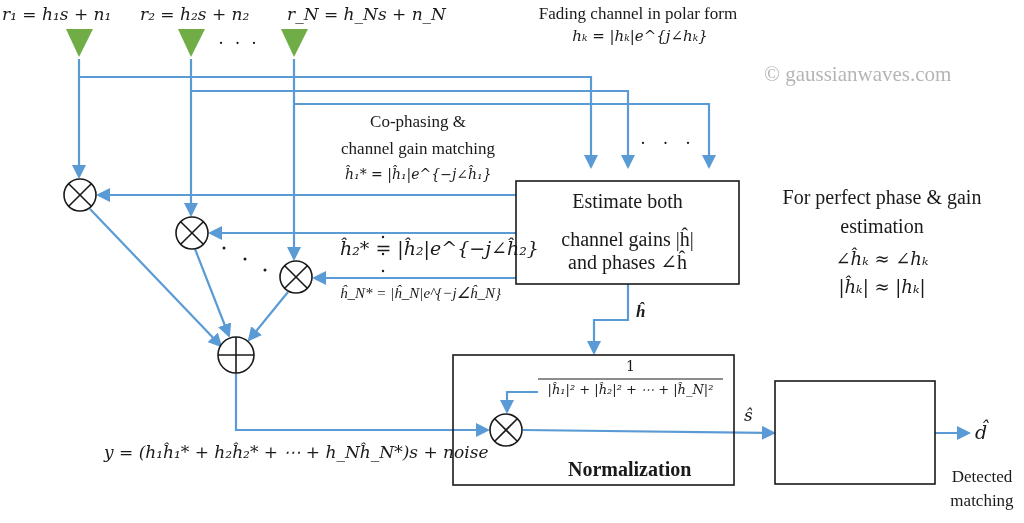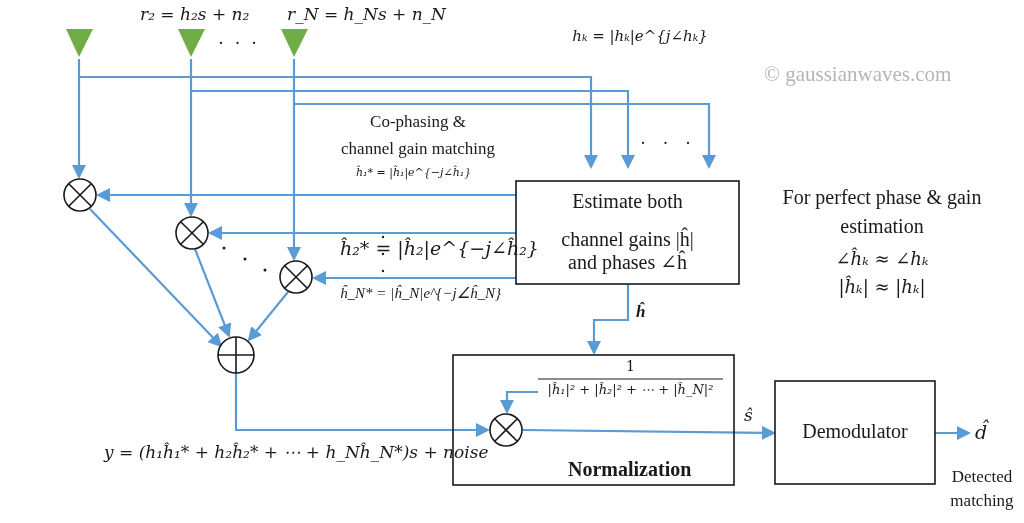--- a/index.html
+++ b/index.html
@@ -102,34 +102,36 @@
 
   <g stroke="#1a1a1a" stroke-width="1.6" fill="#ffffff">
     <circle cx="506" cy="430" r="16"></circle>
     <line x1="494.7" y1="418.7" x2="517.3" y2="441.3"></line>
         <line x1="517.3" y1="418.7" x2="494.7" y2="441.3"></line>
   </g>
 
   <line x1="538" y1="379" x2="723" y2="379" stroke="#1a1a1a" stroke-width="1"></line>
 </svg>
 
+<div class="txt math" style="left:2px;top:4px;font-size:17px;">r₁ = h₁s + n₁</div>
 <div class="txt math" style="left:140px;top:4px;font-size:17px;">r₂ = h₂s + n₂</div>
 <div class="txt math" style="left:287px;top:4px;font-size:17px;">r_N = h_Ns + n_N</div>
 <div class="txt serif" style="left:218px;top:33px;font-size:18px;letter-spacing:3px;">· · ·</div>
 
+<div class="txt serif c" style="left:498px;top:4px;width:280px;font-size:17px;">Fading channel in polar form</div>
 <div class="txt math c" style="left:540px;top:27px;width:200px;font-size:15px;">hₖ = |hₖ|e^{j∠hₖ}</div>
 
 <div class="txt serif wm" style="left:764px;top:62px;font-size:21px;">© gaussianwaves.com</div>
 
 <div class="txt serif" style="left:640px;top:133px;font-size:18px;letter-spacing:6px;">· · ·</div>
 
 <div class="txt serif c" style="left:318px;top:112px;width:200px;font-size:17px;">Co-phasing &amp;</div>
 <div class="txt serif c" style="left:310px;top:139px;width:216px;font-size:17px;">channel gain matching</div>
 
-<div class="txt math" style="left:356px;top:166px;font-size:11px;">ĥ₁* = |ĥ₁|e^{−j∠ĥ₁}</div>
+<div class="txt math" style="left:345px;top:166px;font-size:14px;">ĥ₁* = |ĥ₁|e^{−j∠ĥ₁}</div>
 <div class="txt math" style="left:340px;top:204px;font-size:19px;margin-top:33px;">ĥ₂* = |ĥ₂|e^{−j∠ĥ₂}</div>
 <div class="txt math" style="left:340px;top:284px;font-size:15px;font-family:Liberation Serif, serif;">ĥ_N* = |ĥ_N|e^{−j∠ĥ_N}</div>
 
 <div class="txt serif c" style="left:516px;top:190px;width:223px;font-size:20px;">Estimate both</div>
 <div class="txt serif c" style="left:516px;top:220px;width:223px;font-size:20px;margin-top:8px;">channel gains |ĥ|</div>
 <div class="txt serif c" style="left:516px;top:250px;width:223px;font-size:20px;">and phases ∠ĥ</div>
 
 <div class="txt serif bold" style="left:636px;top:302px;font-size:17px;font-style:italic;">ĥ</div>
 
 <div class="txt serif c" style="left:740px;top:186px;width:284px;font-size:20px;">For perfect phase &amp; gain</div>
@@ -138,19 +140,18 @@
 <div class="txt math" style="left:104px;top:442px;font-size:17px;">y = (h₁ĥ₁* + h₂ĥ₂* + ⋯ + h_Nĥ_N*)s + noise</div>
 
 <div class="txt math c" style="left:740px;top:276px;width:284px;font-size:18px;">|ĥₖ| ≈ |hₖ|</div>
 
 <div class="txt math c" style="left:538px;top:358px;width:185px;font-size:14px;font-style:normal;">1</div>
 <div class="txt math c" style="left:532px;top:382px;width:197px;font-size:13px;">|ĥ₁|² + |ĥ₂|² + ⋯ + |ĥ_N|²</div>
 <div class="txt serif" style="left:568px;top:458px;font-size:20px;font-weight:bold;">Normalization</div>
 
 <div class="txt math" style="left:744px;top:405px;font-size:17px;">ŝ</div>
 
-<div class="txt serif c" style="left:775px;top:420px;width:160px;font-size:20px;">Demodulator</div>
 
 <div class="txt math" style="left:975px;top:421px;font-size:19px;">d̂</div>
 <div class="txt serif c" style="left:940px;top:467px;width:84px;font-size:17px;">Detected</div>
 <div class="txt serif c" style="left:940px;top:491px;width:84px;font-size:17px;">matching</div>
 
 </div>
 
 </body></html>

